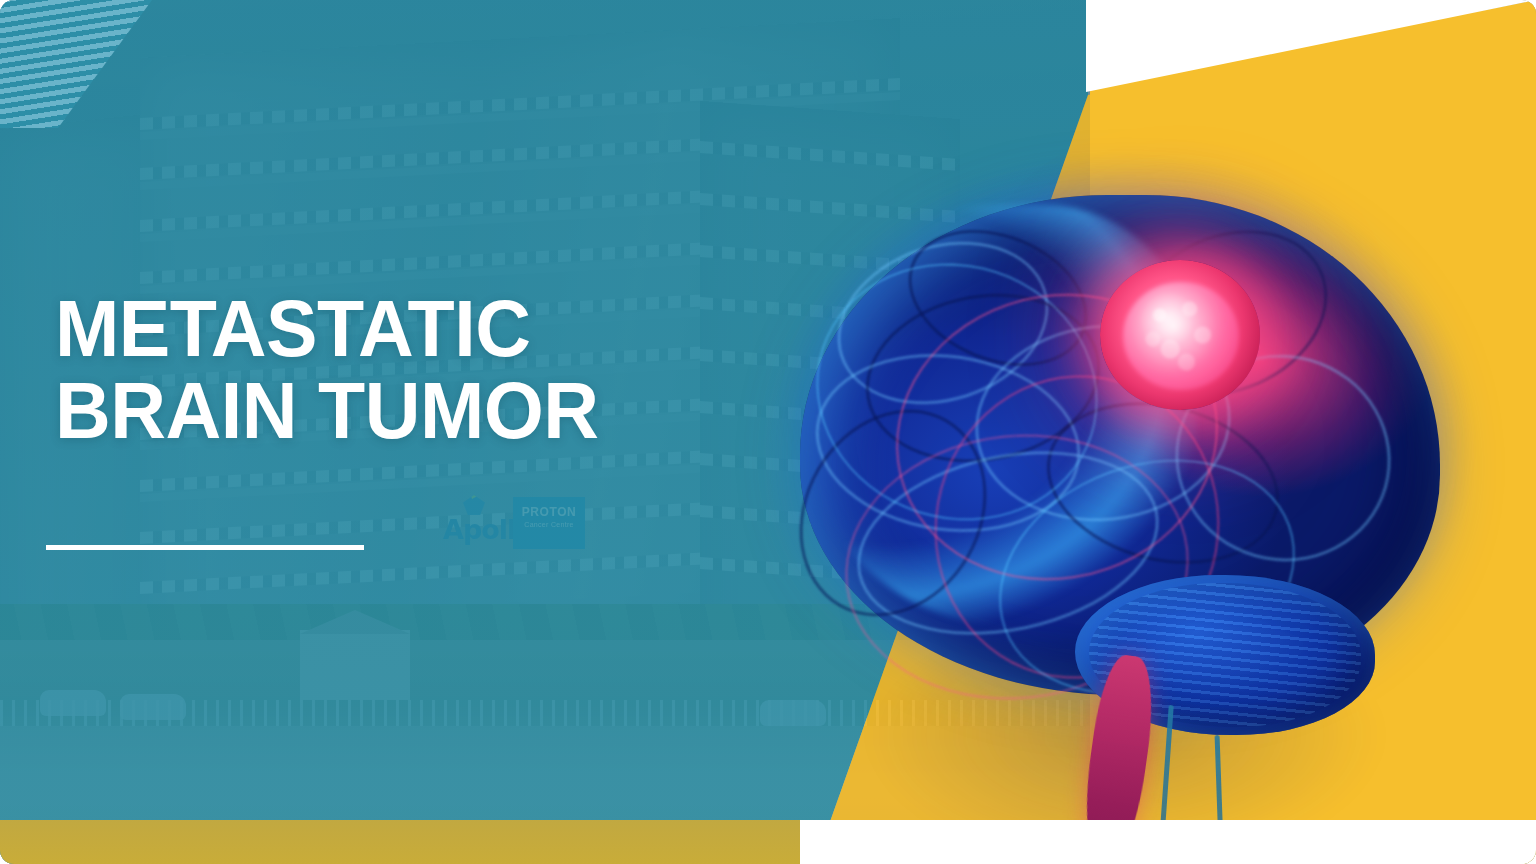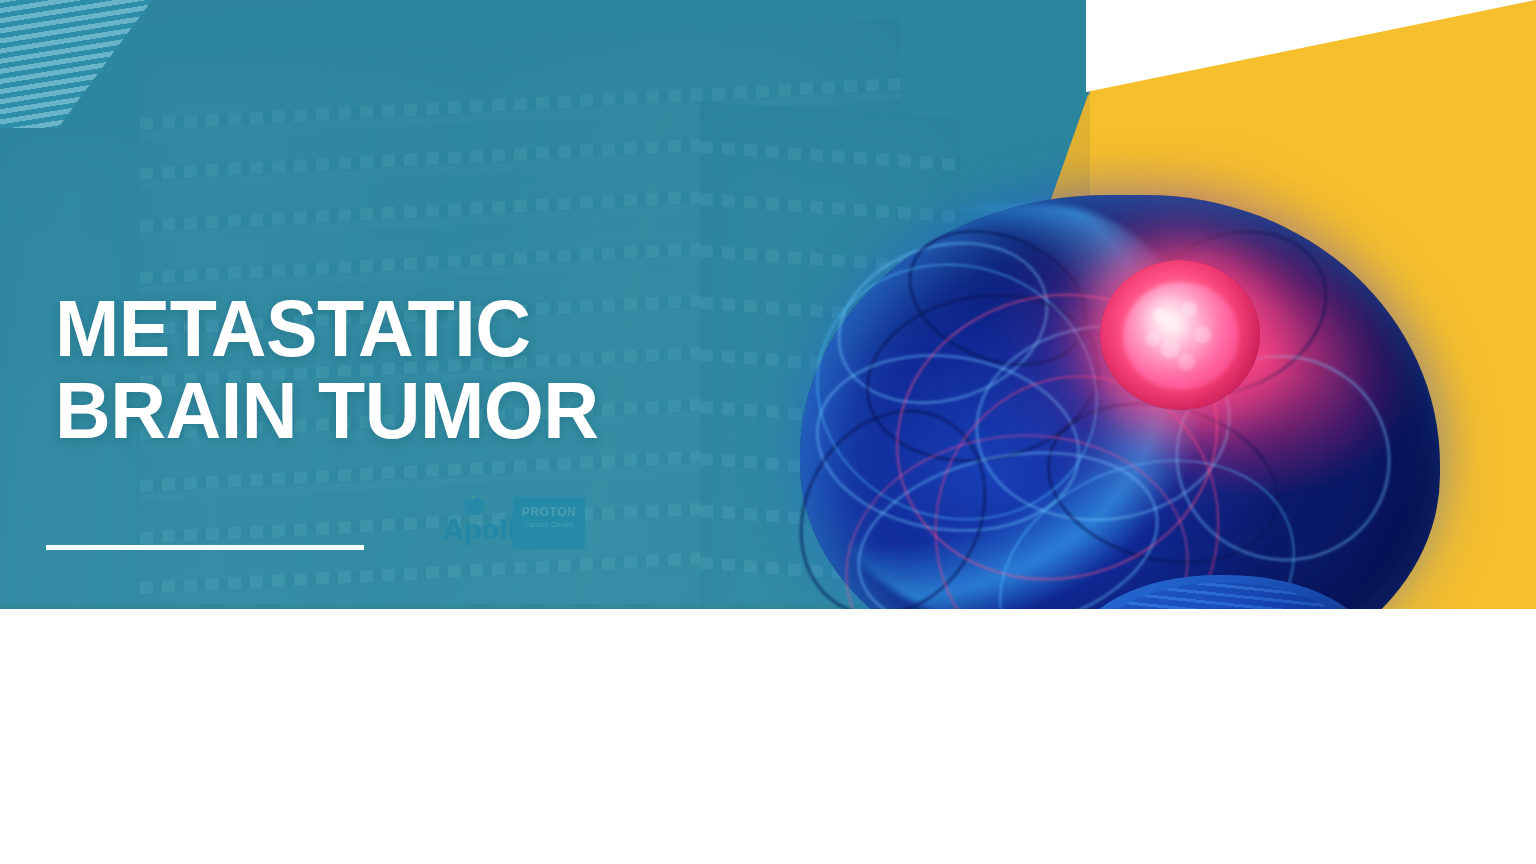--- a/index.html
+++ b/index.html
@@ -2,23 +2,24 @@
 <html><head>
 <meta charset="utf-8">
 <style>
   html,body{margin:0;padding:0;background:#fff;}
   body{
     font-family:"Liberation Sans","DejaVu Sans",sans-serif;
     -webkit-font-smoothing:antialiased;
   }
   .stage{
     position:relative;
-    width:1536px;height:609px;
+    width:1536px;height:864px;
     overflow:hidden;
     background:#ffffff;
+    border-radius:14px;
   }
 
   
   .photo{
     position:absolute;left:0;top:0;width:1536px;height:864px;
     background:
       
       linear-gradient(175deg,#7e9aa6 0%,#6d8b98 22%,#5f8490 45%,#6d8d92 70%,#7f9a90 100%);
     overflow:hidden;
   }

